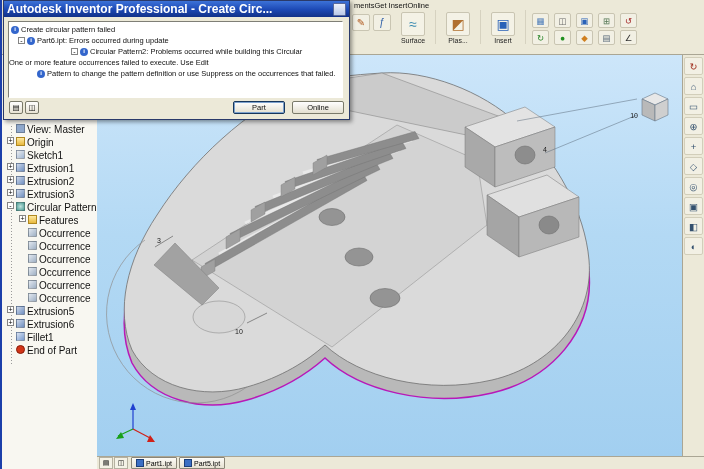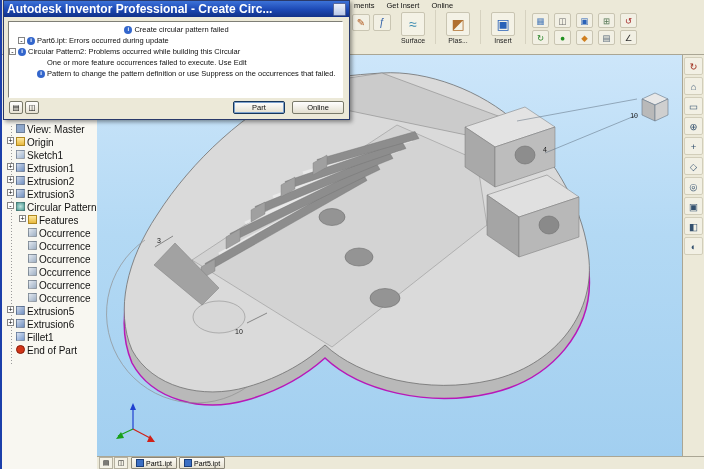--- a/index.html
+++ b/index.html
@@ -1,20 +1,20 @@
 <!DOCTYPE html>
 <html><head>
 <meta charset="utf-8">
 <style>
   html,body{margin:0;padding:0;}
   body{width:704px;height:469px;overflow:hidden;font-family:"Liberation Sans",sans-serif;}
   .app{position:relative;width:704px;height:469px;background:#ece9d8;overflow:hidden;border-left:2px solid #1c3faa;box-sizing:border-box;}
 
   
-  .menubar{position:absolute;left:0;top:0;right:0;height:10px;background:#ece9d8;display:flex;gap:12px;padding-left:352px;align-items:center;font-size:7.5px;color:#111;}
+  .menubar{position:absolute;left:0;top:0;right:0;height:10px;background:#ece9d8;display:flex;gap:0;padding-left:352px;align-items:center;font-size:7.5px;color:#111;}
   .menu-item{white-space:nowrap;cursor:default;}
 
   
   .toolbar{position:absolute;left:0;top:10px;right:0;height:45px;background:#ece9d8;border-bottom:1px solid #aaa694;display:flex;align-items:flex-start;padding-left:350px;box-sizing:border-box;}
   .tb-lead{display:flex;gap:3px;padding-top:4px;}
   .tb-ico{width:16px;height:15px;display:flex;align-items:center;justify-content:center;font-size:10px;border:1px solid #c9c5b2;background:#f2f0e4;border-radius:2px;}
   .tb-ico.sm{width:15px;height:13px;font-size:8.5px;}
   .tb-groups{display:flex;}
   .tb-group{width:44px;display:flex;flex-direction:column;align-items:center;padding-top:2px;border-right:1px solid #d6d2c0;cursor:default;}
   .tb-big{width:22px;height:22px;display:flex;align-items:center;justify-content:center;font-size:14px;background:#f4f2e6;border:1px solid #c9c5b2;border-radius:2px;}
@@ -60,24 +60,24 @@
   .bb-tab-ico{width:6px;height:6px;background:#3b6fc4;border:1px solid #1c3f7a;}
 
   
   .dialog{position:absolute;left:1px;top:0;width:345px;height:118px;background:#ece9d8;border:1px solid #2a3a6a;box-shadow:2px 2px 4px rgba(0,0,0,.4);z-index:50;}
   .dlg-title{position:absolute;left:0;top:0;right:0;height:16px;background:linear-gradient(180deg,#3c72d8 0%,#1c48b4 55%,#123188 100%);display:flex;align-items:center;padding:0 3px;box-sizing:border-box;}
   .dlg-title-text{color:#fff;font-size:12px;font-weight:bold;white-space:nowrap;overflow:hidden;flex:1;}
   .dlg-title-btn{width:11px;height:11px;background:linear-gradient(#eef2fa,#b9c8e8);border:1px solid #5a6a9a;border-radius:1px;flex:0 0 auto;}
   .dlg-msgs{position:absolute;left:4px;top:20px;width:335px;height:77px;background:#fff;border:1px solid #7f7f76;border-right-color:#fff;border-bottom-color:#fff;box-sizing:border-box;overflow:hidden;font-size:7.5px;padding-top:2px;}
   .drow{display:flex;align-items:flex-start;line-height:11px;color:#111;}
   .drow .exp{margin-top:2px;}
-  .drow.d0{padding-left:2px;justify-content:center;}
+  .drow.d0{padding-left:2px;}
   .drow.d1{padding-left:9px;}
-  .drow.d2{}
-  .drow.d3{padding-left:38px;}
+  .drow.d2{padding-left:18px;margin-left:44px;}
+  .drow.d3{}
   .drow.d3b{padding-left:28px;}
   .d-ic{width:8px;height:8px;border-radius:50%;background:#3366cc;color:#fff;display:flex;align-items:center;justify-content:center;font-size:6px;font-weight:bold;margin:1.5px 2px 0 0;flex:0 0 auto;}
   .d-ic::before{content:"i";}
   .dmsg{white-space:normal;max-width:300px;}
   .dlg-foot{position:absolute;left:5px;right:5px;top:99px;height:15px;display:flex;align-items:center;}
   .dlg-mini{display:flex;gap:2px;}
   .mini-btn{width:14px;height:13px;font-size:7.5px;padding:0;border:1px solid #7a7a6a;background:linear-gradient(#fefefe,#e8e4d4);border-radius:2px;font-family:inherit;}
   .btn{width:52px;height:13px;font-size:7.5px;line-height:10px;padding:0;border:1px solid #7a7a6a;background:linear-gradient(#fefefe,#e4e0d0);border-radius:2px;font-family:inherit;color:#111;}
   .btn-edit{margin-left:auto;border-color:#16365c;box-shadow:inset 0 0 0 1px #7da2ce;}
   .btn-cancel{margin-left:7px;}

